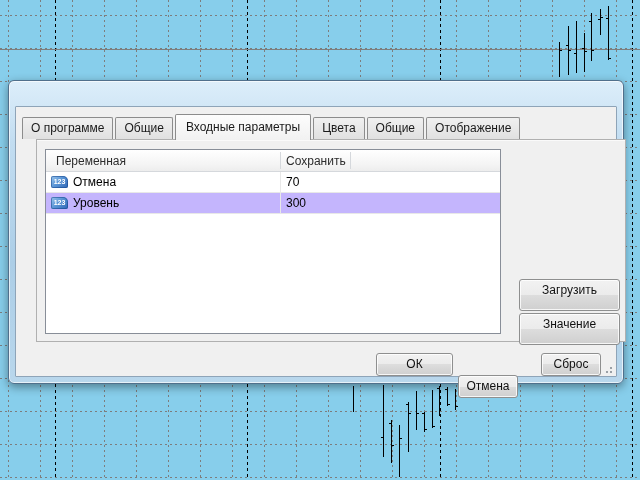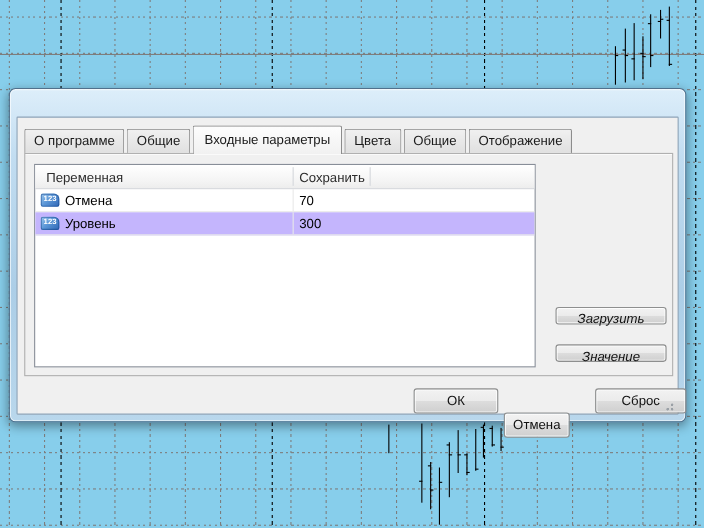--- a/index.html
+++ b/index.html
@@ -38,21 +38,21 @@
   .client { position:absolute; left:6px; top:25px; right:6px; bottom:6px;
             background:#f0f0f0; border:1px solid #8ea4b8; border-radius:1px; }
 
   .tabbar { position:absolute; left:6px; top:7px; display:flex; align-items:flex-end; gap:2px; z-index:2; }
   .tab { height:22px; padding:0 8px; line-height:21px; font-size:12px; color:#1a1a1a; cursor:pointer;
          border:1px solid #8c8c8c; border-bottom:none; border-radius:2px 2px 0 0;
          background:linear-gradient(180deg,#f0f0f0,#e0e0e0); white-space:nowrap; }
   .tab.active { height:26px; line-height:25px; padding:0 10px; position:relative; z-index:3;
                 background:linear-gradient(180deg,#fdfdfd,#f1f1f1); margin-bottom:-1px; }
 
-  .page { position:absolute; left:6px; top:32px; width:590px; height:203px;
+  .page { position:absolute; left:20px; top:32px; width:590px; height:203px;
           border:1px solid #b0b0b0; background:#f0f0f0; box-shadow:inset 0 1px 0 #fafafa;padding-left:39px; }
 
   .listbox { position:absolute; left:8px; top:9px; width:456px; height:185px;
              background:#fff; border:1px solid #888e98; overflow:hidden; }
   .lv-header { position:relative; height:22px; font-size:12px; color:#2d2d2d;
                background:linear-gradient(180deg,#ffffff,#f4f4f4 70%,#ededed);
                border-bottom:1px solid #d5d8dc; }
   .lv-header .h1 { position:absolute; left:10px; top:4px; }
   .lv-header .h2 { position:absolute; left:240px; top:4px; }
   .lv-header .hd { position:absolute; top:2px; bottom:2px; width:1px; background:#d5d8dc; }
@@ -63,21 +63,21 @@
   .prow .pname { position:absolute; left:27px; top:3px; }
   .prow .pval  { position:absolute; left:240px; top:3px; }
   .icon123 { position:absolute; left:5px; top:4px; width:17px; height:12px; border-radius:2px 5px 2px 2px;
              background:linear-gradient(135deg,#9cc7ee 0%, #5b96d6 45%, #2f66b5 100%);
              box-shadow:inset 0 0 0 1px rgba(20,70,140,.55);
              color:#fff; font-size:7px; font-weight:bold; text-align:center; line-height:12px; }
 
   .btn { position:absolute; border:1px solid #8e8f8f; border-radius:3px; font-size:12px; color:#111;
          background:linear-gradient(180deg,#f2f2f2 0%, #ebebeb 50%, #dddddd 50%, #cfcfcf 100%);
          text-align:center; cursor:pointer; box-shadow:inset 0 0 0 1px rgba(255,255,255,.8); }
-  .side-btn { left:482px; width:101px; height:16px; line-height:20px;font-style:italic; }
+  .side-btn { left:482px; width:101px; height:32px; line-height:20px; }
   .foot-btn { height:23px; line-height:21px; }
 
   .grip { position:absolute; right:3px; bottom:2px; width:10px; height:10px;
           background:
             radial-gradient(circle at 8px 8px, #9aa0a6 0 1px, transparent 1.4px),
             radial-gradient(circle at 8px 4px, #9aa0a6 0 1px, transparent 1.4px),
             radial-gradient(circle at 4px 8px, #9aa0a6 0 1px, transparent 1.4px); }
 </style>
 </head>
 <body>
@@ -225,18 +225,18 @@
         </div>
         <div id="sidebtns">
             <div class="btn side-btn" style="top: 139px;">Загрузить</div>
             <div class="btn side-btn" style="top: 173px;">Значение</div>
           </div>
       </div>
 
       <div id="footbtns">
           <div class="btn foot-btn" style="left: 360px; top: 246px; width: 77px;">ОК</div>
           <div class="btn foot-btn" style="left: 442px; top: 246px; width: 60px; margin-top: 22px;">Отмена</div>
-          <div class="btn foot-btn" style="left: 525px; top: 246px; width: 83px;">Сброс</div>
+          <div class="btn foot-btn" style="left: 525px; top: 246px; width: 60px;">Сброс</div>
         </div>
       <div class="grip"></div>
     </div>
   </div>
 </div>
 
 </body></html>

